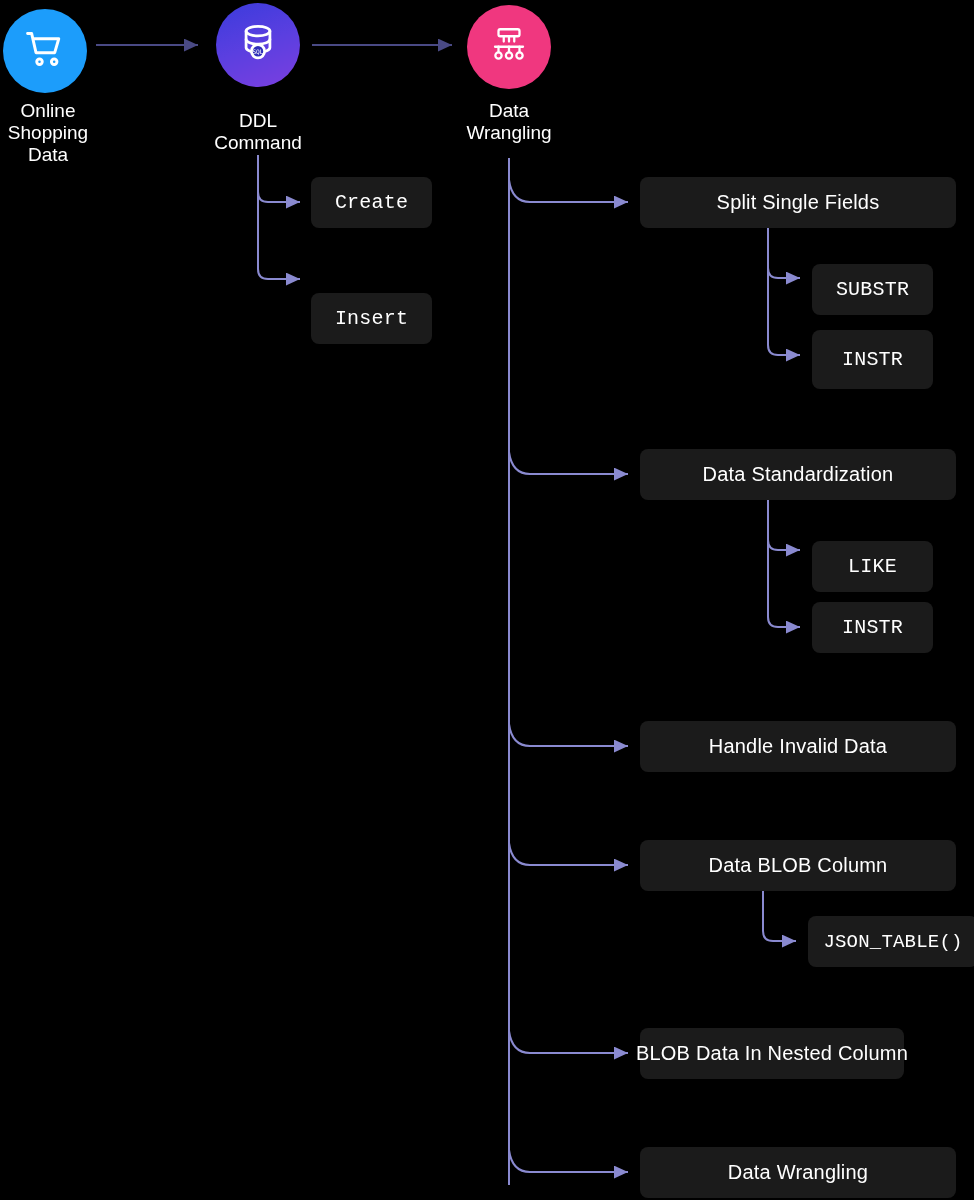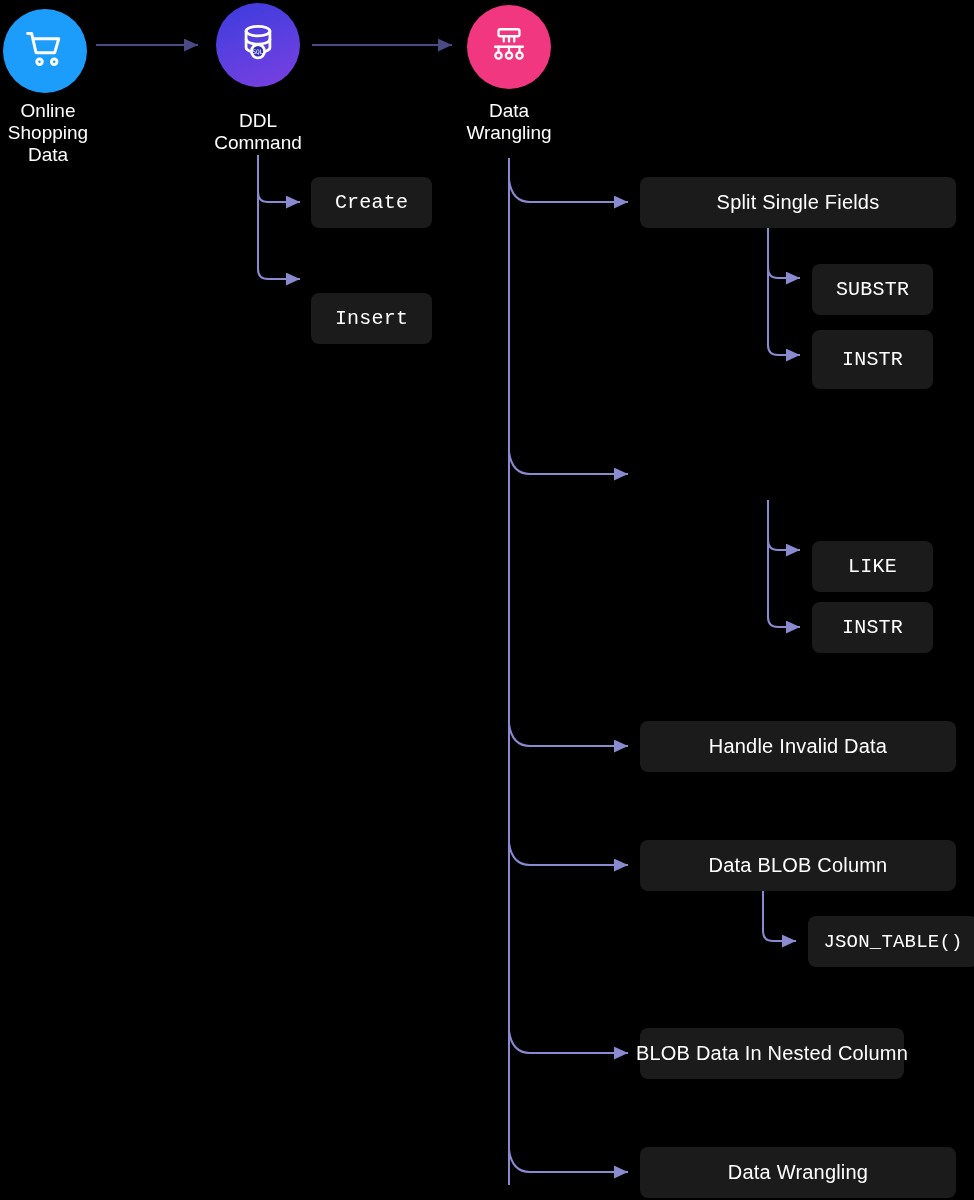--- a/index.html
+++ b/index.html
@@ -159,20 +159,23 @@
   <div class="node-box center" style="left:311px; top:177px; width:121px; height:51px;">
     <span>Create</span>
   </div>
   <div class="node-box center" style="left:311px; top:254px; width:121px; height:51px;margin-top:39px;">
     <span>Insert</span>
   </div>
 
   <div class="node-box" style="left:640px; top:177px; width:316px; height:51px;">
     <span>Split Single Fields</span>
   </div>
+  <div class="node-box" style="left:640px; top:449px; width:316px; height:51px;">
+    <span>Data Standardization</span>
+  </div>
   <div class="node-box" style="left:640px; top:721px; width:316px; height:51px;">
     <span>Handle Invalid Data</span>
   </div>
   <div class="node-box" style="left:640px; top:840px; width:316px; height:51px;">
     <span>Data BLOB Column</span>
   </div>
   <div class="node-box" style="left:640px; top:1028px; width:264px; height:51px;">
     <span>BLOB Data In Nested Column</span>
   </div>
   <div class="node-box" style="left:640px; top:1147px; width:316px; height:51px;">

